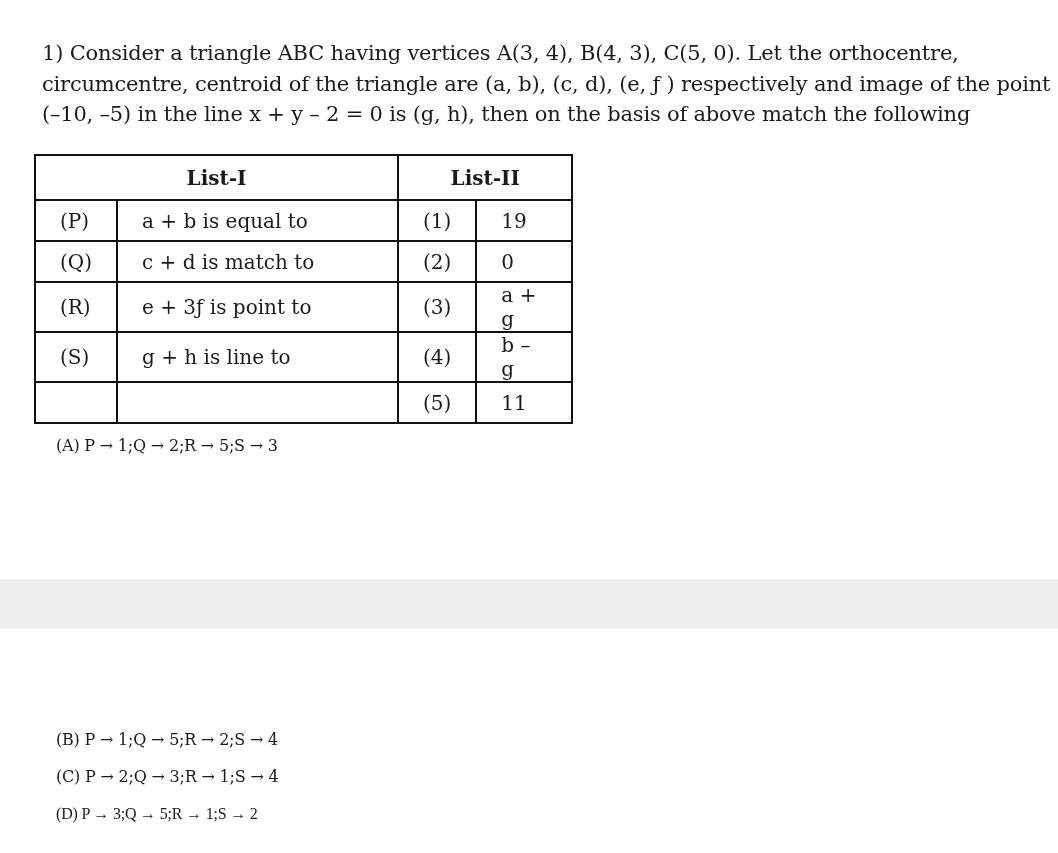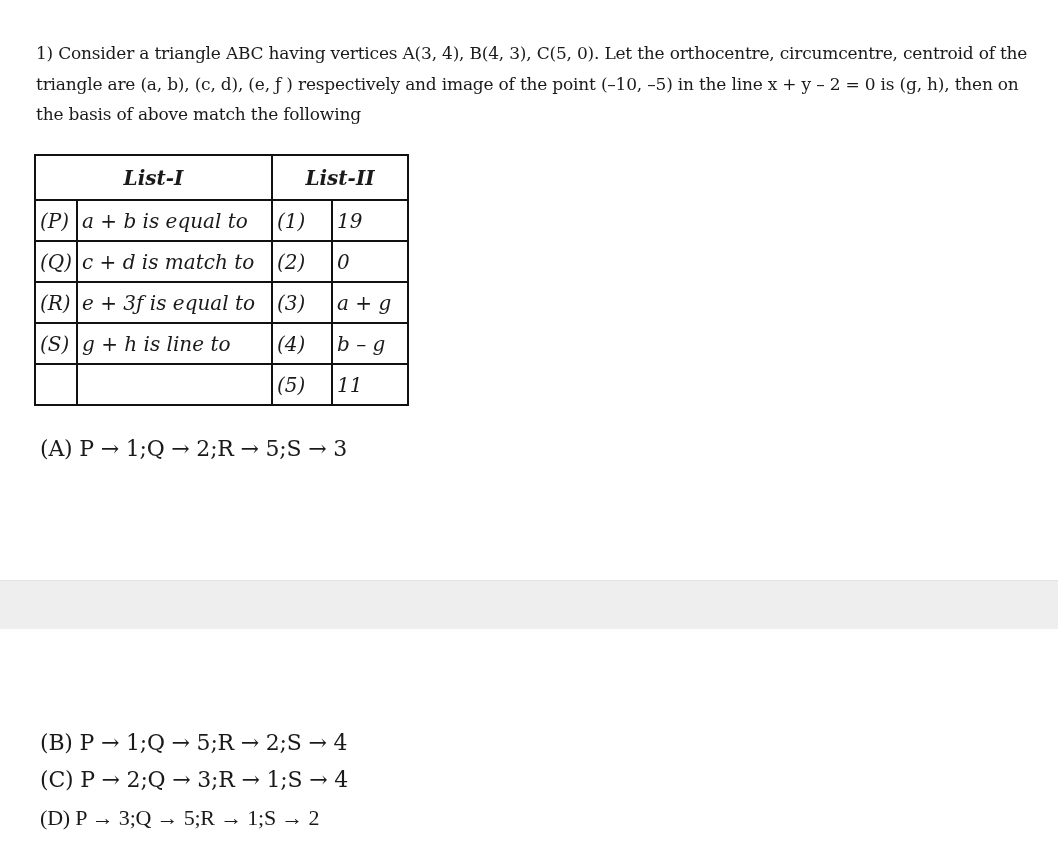--- a/index.html
+++ b/index.html
@@ -3,44 +3,43 @@
   <meta charset="utf-8">
   <style>
     html, body { margin: 0; padding: 0; }
     body {
       width: 1058px; height: 853px; background: #ffffff;
       position: relative; overflow: hidden;
       font-family: "DejaVu Serif", "Liberation Serif", serif;
       color: #1a1a1a;
     }
     .question {
-      position: absolute; left: 36px; top: 38px; width: 1010px;
-      font-size: 17px; line-height: 30.5px; letter-spacing: -0.2px;
+      position: absolute; left: 42px; top: 38px; width: 1010px;
+      font-size: 21px; line-height: 30.5px; letter-spacing: -0.2px;
     }
     table.match {
       position: absolute; left: 34px; top: 154px;
       border-collapse: collapse;
       font-size: 20px;
     }
     table.match td, table.match th {
       border: 2.5px solid #111;
-      padding: 0 4px;
+      padding: 0 24px;
       height: 41px;
       text-align: left;
       vertical-align: middle;
-      font-style: italic;
     }
     table.match th { font-weight: bold; text-align: center; height: 43px; }
     .c1 { width: 42px; box-sizing: border-box; }
-    .c2 { width: 195px; box-sizing: border-box; }
+    .c2 { width: 281px; box-sizing: border-box; }
     .c3 { width: 60px; box-sizing: border-box; }
-    .c4 { width: 76px; box-sizing: border-box; }
+    .c4 { width: 96px; box-sizing: border-box; }
     .opt {
-      position: absolute; left: 40px;
-      font-size: 22px; letter-spacing: -0.2px;
+      position: absolute; left: 56px;
+      font-size: 16px; letter-spacing: -0.2px;
     }
     .band {
       position: absolute; left: 0; top: 580px; width: 1058px; height: 48px;
       background: #eeeeee;
       border-top: 1px solid #e2e2e2;
     }
   </style>
 </head>
 <body>
 
@@ -59,21 +58,21 @@
     <td class="c4">19</td>
   </tr>
   <tr>
     <td class="c1">(Q)</td>
     <td class="c2">c + d is match to</td>
     <td class="c3">(2)</td>
     <td class="c4">0</td>
   </tr>
   <tr>
     <td class="c1">(R)</td>
-    <td class="c2">e + 3ƒ is equal to</td>
+    <td class="c2">e + 3ƒ is point to</td>
     <td class="c3">(3)</td>
     <td class="c4">a + g</td>
   </tr>
   <tr>
     <td class="c1">(S)</td>
     <td class="c2">g + h is line to</td>
     <td class="c3">(4)</td>
     <td class="c4">b – g</td>
   </tr>
   <tr>

